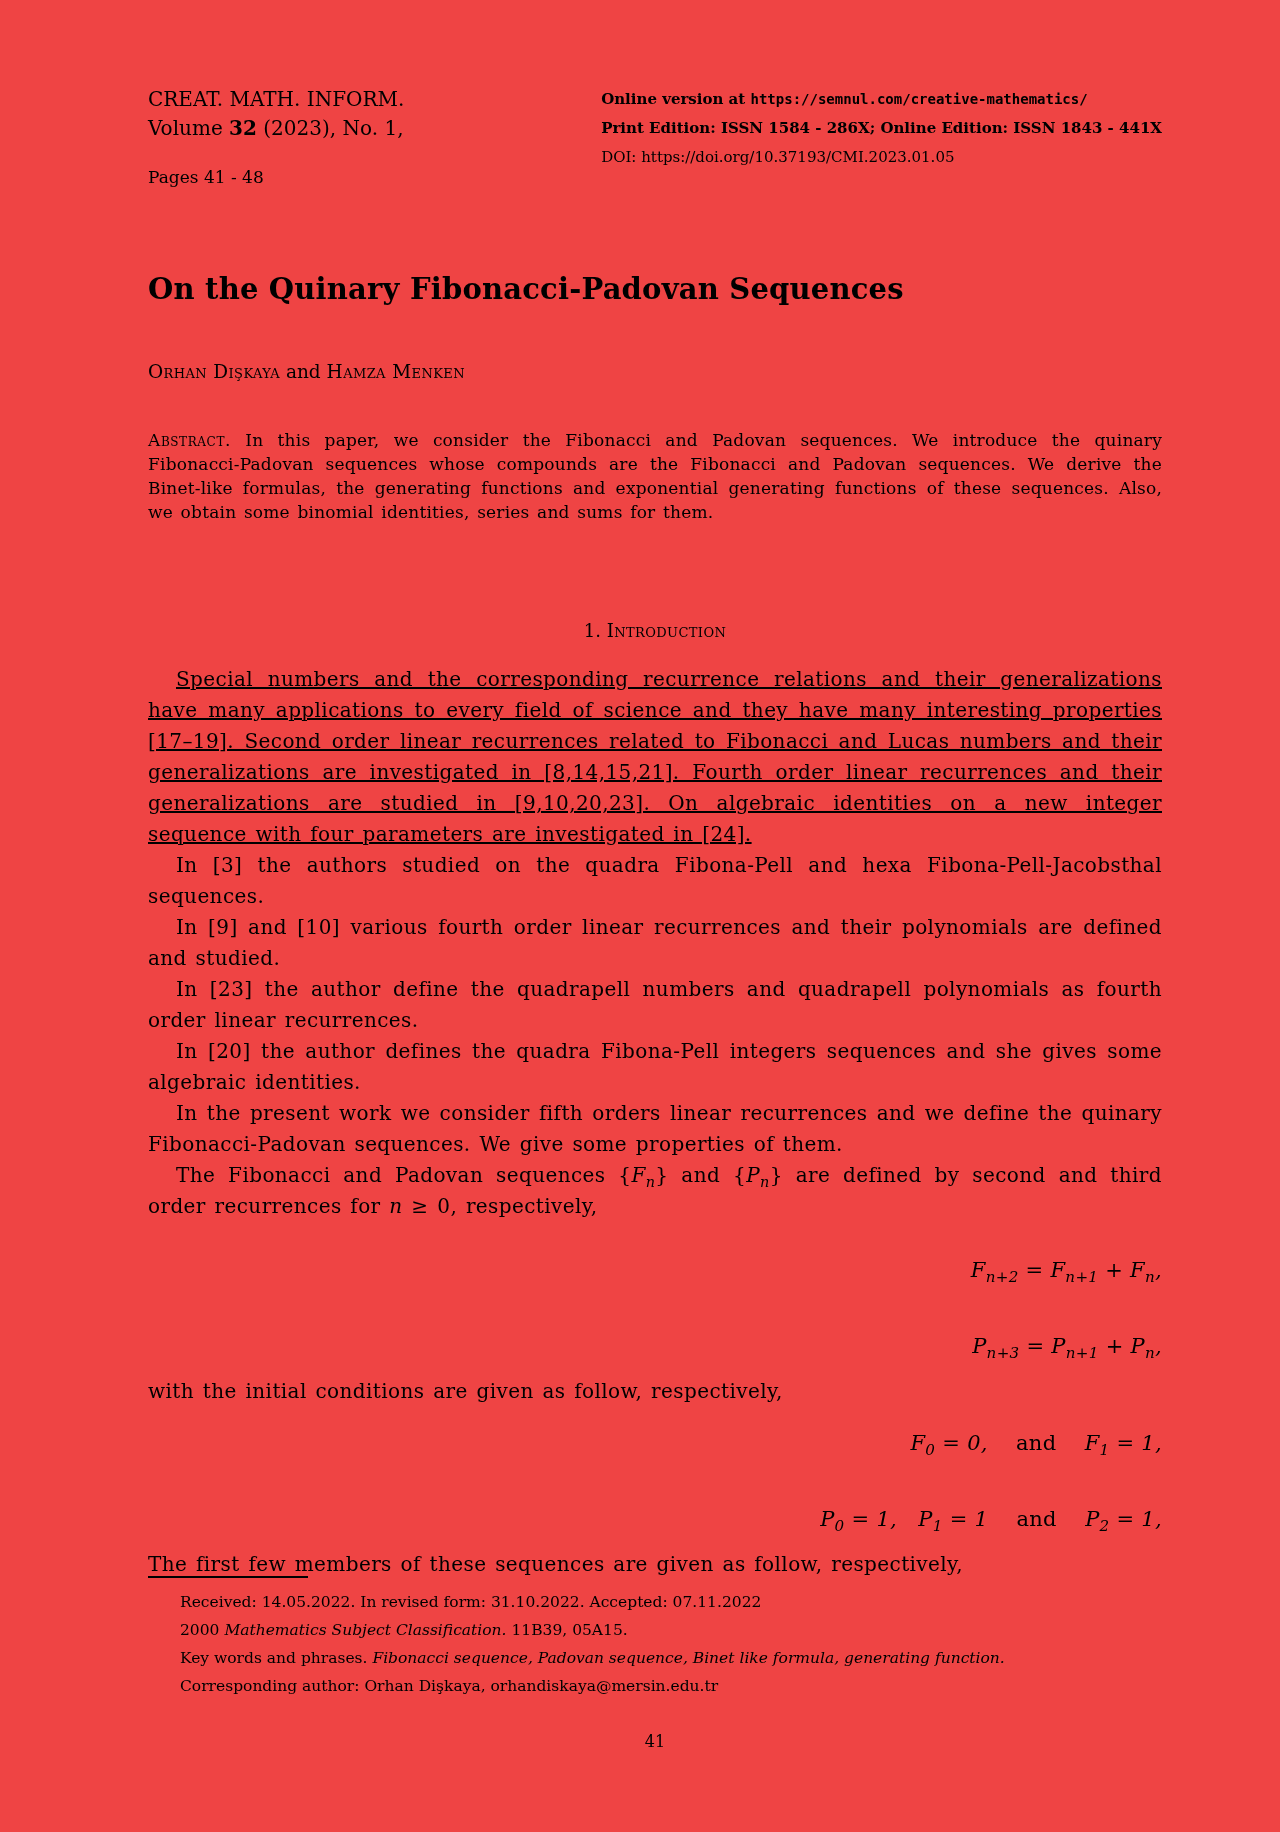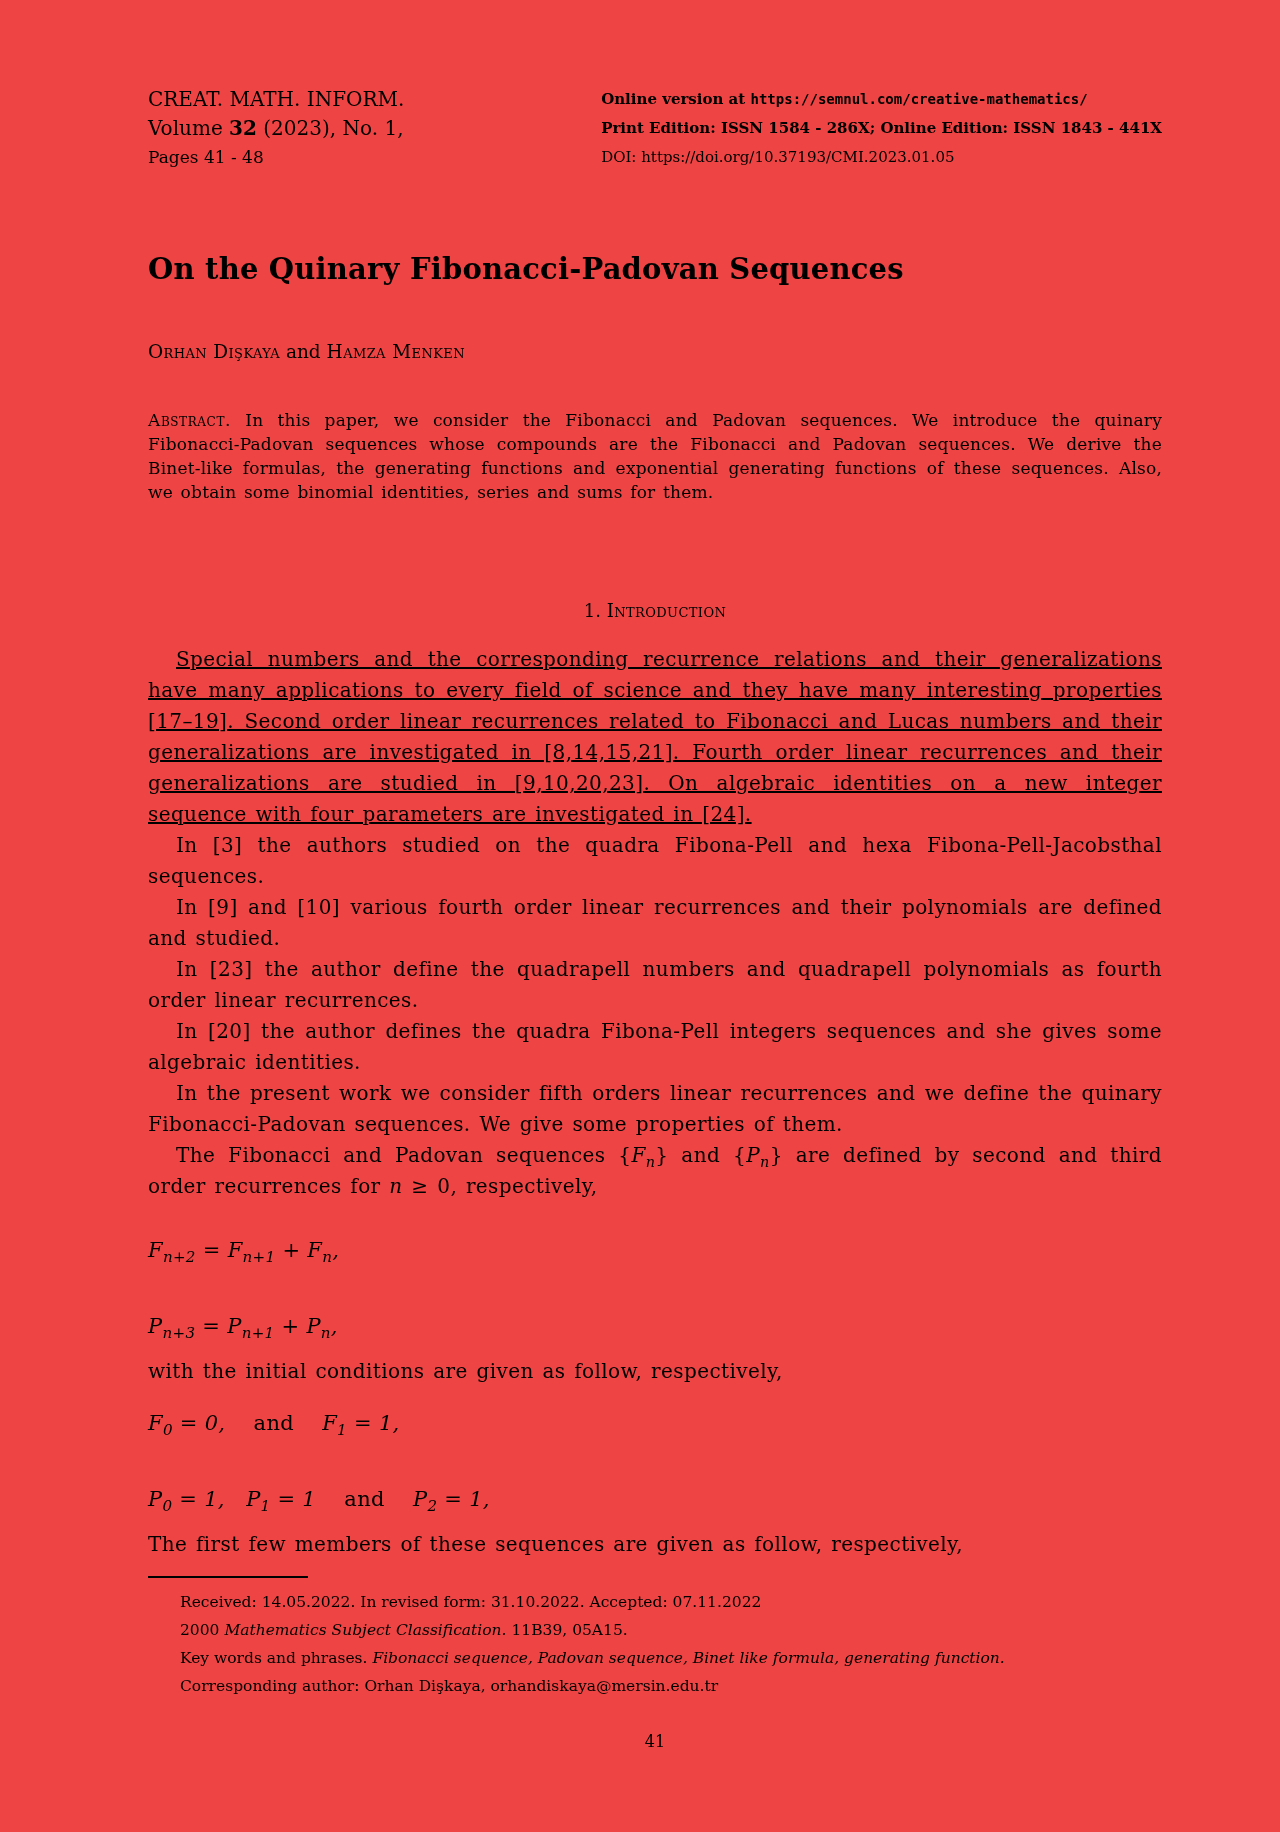--- a/index.html
+++ b/index.html
@@ -18,21 +18,21 @@
     padding: 85px 118px 0 148px;
     overflow: hidden;
   }
   
   .pagehead {
     display: flex;
     justify-content: space-between;
     align-items: flex-start;
   }
   .head-left { font-size: 20px; line-height: 29px; white-space: nowrap; }
-  .head-left .small { font-size: 17px; }
+  .head-left .small { font-size: 17px; margin-top: 20px; }
   .head-right { font-size: 15px; line-height: 29px; text-align: left; white-space: nowrap; }
   .bold { font-weight: bold; }
   .mono { font-family: "DejaVu Sans Mono", monospace; font-weight: bold; font-size: 14px; }
   
   .title {
     margin: 78px 0 0 0;
     font-size: 29px;
     font-weight: bold;
     line-height: 38px;
     letter-spacing: 0.2px;
@@ -69,21 +69,21 @@
     text-align: justify;
     word-spacing: 2px;
     letter-spacing: 0.4px;
   }
   .bodytext.first { margin-top: 20px; text-decoration: underline; }
   .indent { text-indent: 28px; }
   .bodytext i, .eq i { font-style: italic; }
   sub { font-size: 72%; line-height: 0; }
   
   .eq {
-    text-align: left;
+    text-align: right;
     font-size: 21px;
     line-height: 36px;
     letter-spacing: 0.3px;
   }
   .eq-1 { margin-top: 30px; }
   .eq-2 { margin-top: 40px; }
   .eq-3 { margin-top: 18px; }
   .eq-4 { margin-top: 40px; }
   .after-eq { margin-top: 12px; }
   

